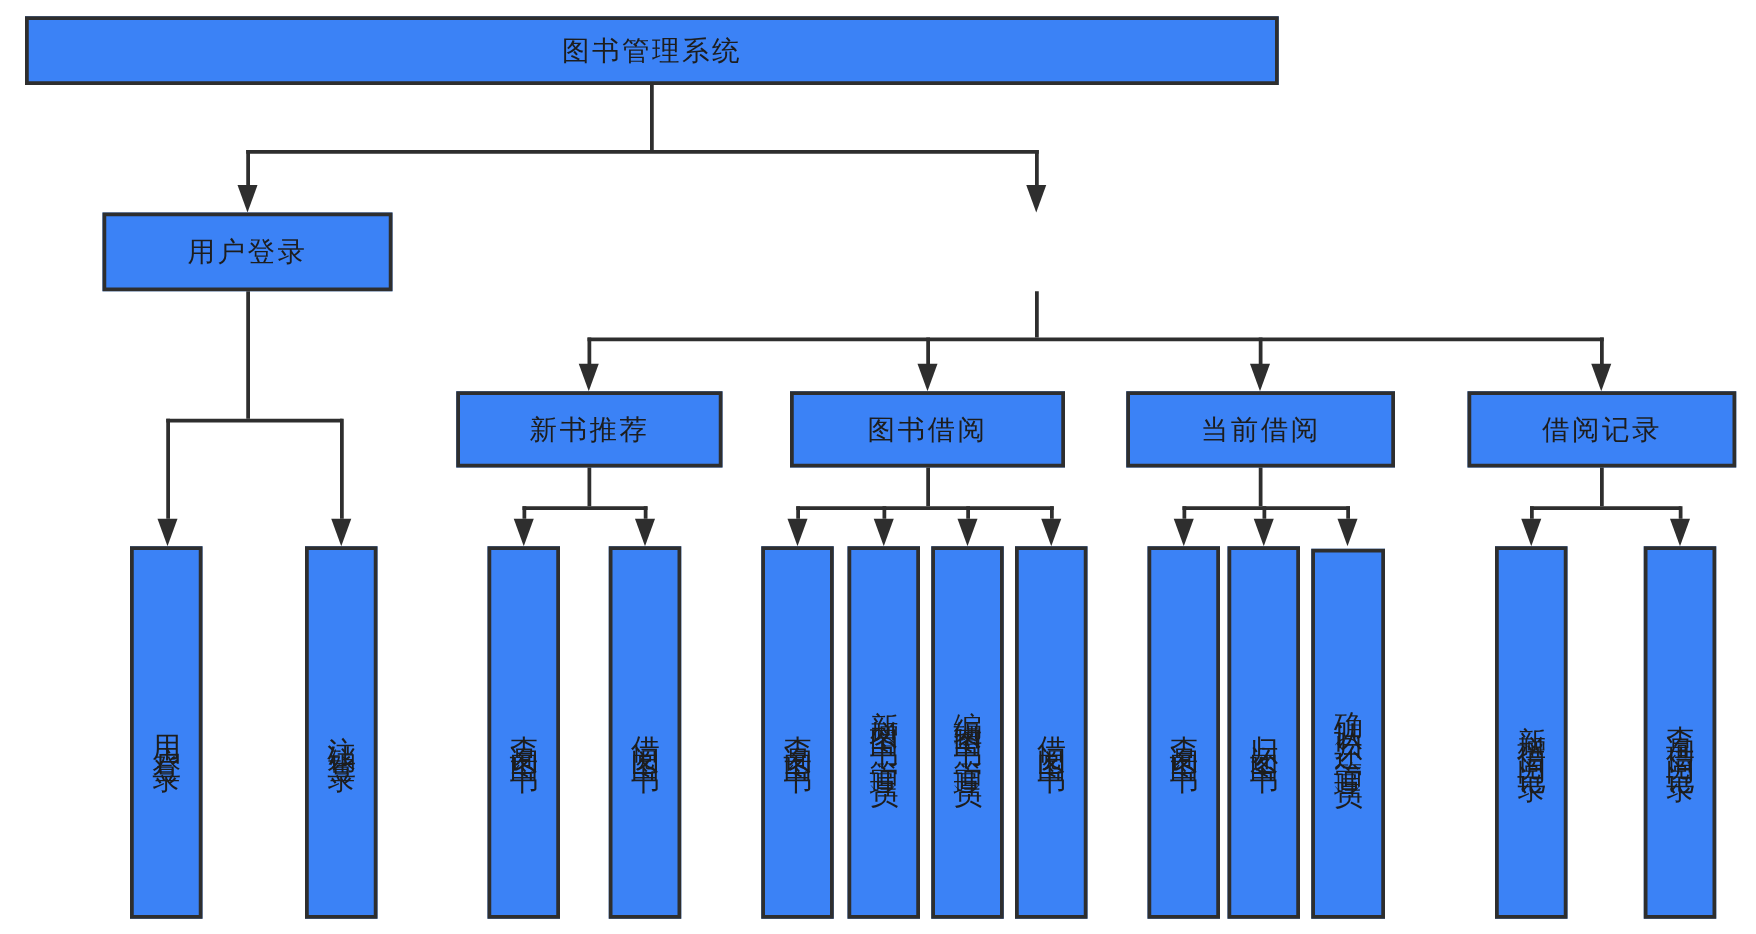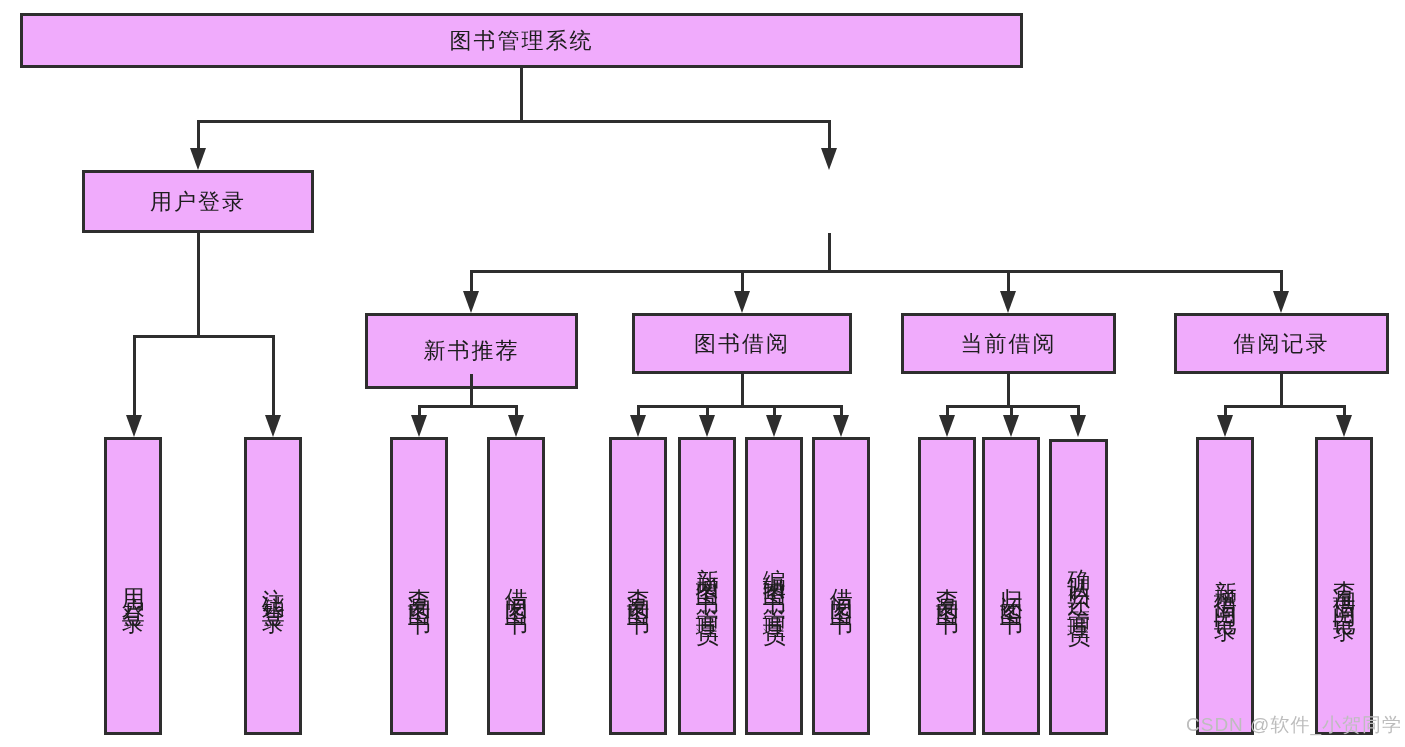--- a/index.html
+++ b/index.html
@@ -1,20 +1,20 @@
 <!DOCTYPE html>
 <html><head>
 <meta charset="utf-8">
 <style>
   * { margin:0; padding:0; box-sizing:border-box; }
   html,body { width:1405px; height:747px; background:#ffffff; }
   body { font-family:"Liberation Sans","DejaVu Sans",sans-serif; position:relative; overflow:hidden;
          --line:#2e2e2e; --text:#1d1d1d; --wm:#bdbdbd; }
   .canvas { position:absolute; left:0; top:0; width:1405px; height:747px; }
-  .node { position:absolute; border:3px solid var(--line); background:#f0abfc;
+  .node { position:absolute; border:3px solid var(--line); background:#3b82f6;
           display:flex; align-items:center; justify-content:center; color:var(--text); }
   .head { font-size:22px; letter-spacing:2px; white-space:nowrap; }
   .leaf .vtext { writing-mode:vertical-rl; text-orientation:mixed;
                  font-size:23px; letter-spacing:8px; line-height:1.2; color:var(--text); }
   .vl { position:absolute; width:3px; background:var(--line); }
   .hl { position:absolute; height:3px; background:var(--line); }
   .ah { position:absolute; width:0; height:0;
         border-left:8px solid transparent; border-right:8px solid transparent;
         border-top:22px solid var(--line); }
   .watermark { position:absolute; left:1186px; top:712px; font-size:19px;
@@ -47,21 +47,21 @@
   <div class="hl" style="left:470px; top:270px; width:813px;"></div>
   <div class="vl" style="left:470px; top:270px; height:22px;"></div>
   <div class="ah" style="left:463px; top:291px;"></div>
   <div class="vl" style="left:741px; top:270px; height:22px;"></div>
   <div class="ah" style="left:734px; top:291px;"></div>
   <div class="vl" style="left:1007px; top:270px; height:22px;"></div>
   <div class="ah" style="left:1000px; top:291px;"></div>
   <div class="vl" style="left:1280px; top:270px; height:22px;"></div>
   <div class="ah" style="left:1273px; top:291px;"></div>
 
-  <div class="node head" style="left:365px; top:313px; width:213px; height:76px;">新书推荐</div>
+  <div class="node head" style="left:365px; top:313px; width:213px; height:61px;">新书推荐</div>
   <div class="node head" style="left:632px; top:313px; width:220px; height:61px;">图书借阅</div>
   <div class="node head" style="left:901px; top:313px; width:215px; height:61px;">当前借阅</div>
   <div class="node head" style="left:1174px; top:313px; width:215px; height:61px;">借阅记录</div>
 
   <div class="vl" style="left:470px; top:374px; height:31px;"></div>
   <div class="hl" style="left:418px; top:405px; width:100px;"></div>
   <div class="vl" style="left:418px; top:405px; height:10px;"></div>
   <div class="ah" style="left:411px; top:415px;"></div>
   <div class="vl" style="left:515px; top:405px; height:10px;"></div>
   <div class="ah" style="left:508px; top:415px;"></div>
@@ -130,15 +130,14 @@
     <span class="vtext">确认归还（管理员）</span>
   </div>
 
   <div class="node leaf" style="left:1196px; top:437px; width:58px; height:298px;">
     <span class="vtext">新增借阅记录</span>
   </div>
   <div class="node leaf" style="left:1315px; top:437px; width:58px; height:298px;">
     <span class="vtext">查询借阅记录</span>
   </div>
 
-  <div class="watermark">CSDN @软件_小贺同学</div>
 
 </div>
 
 </body></html>

